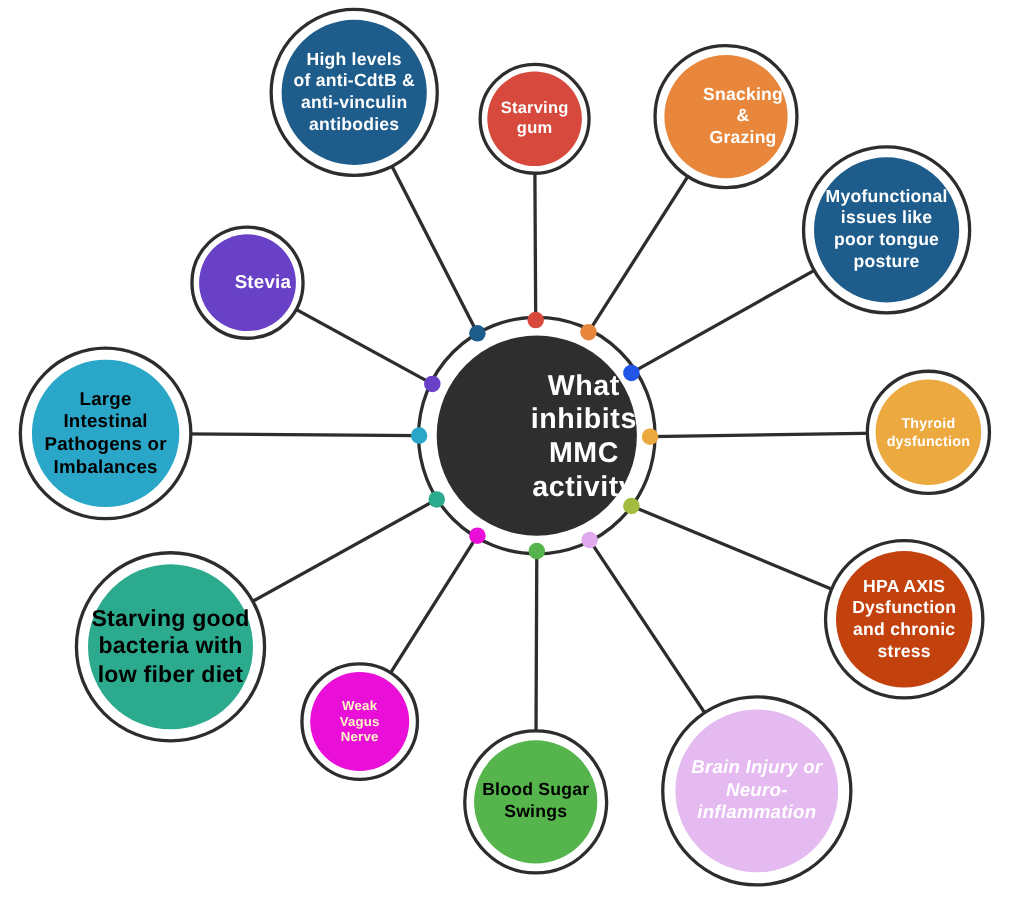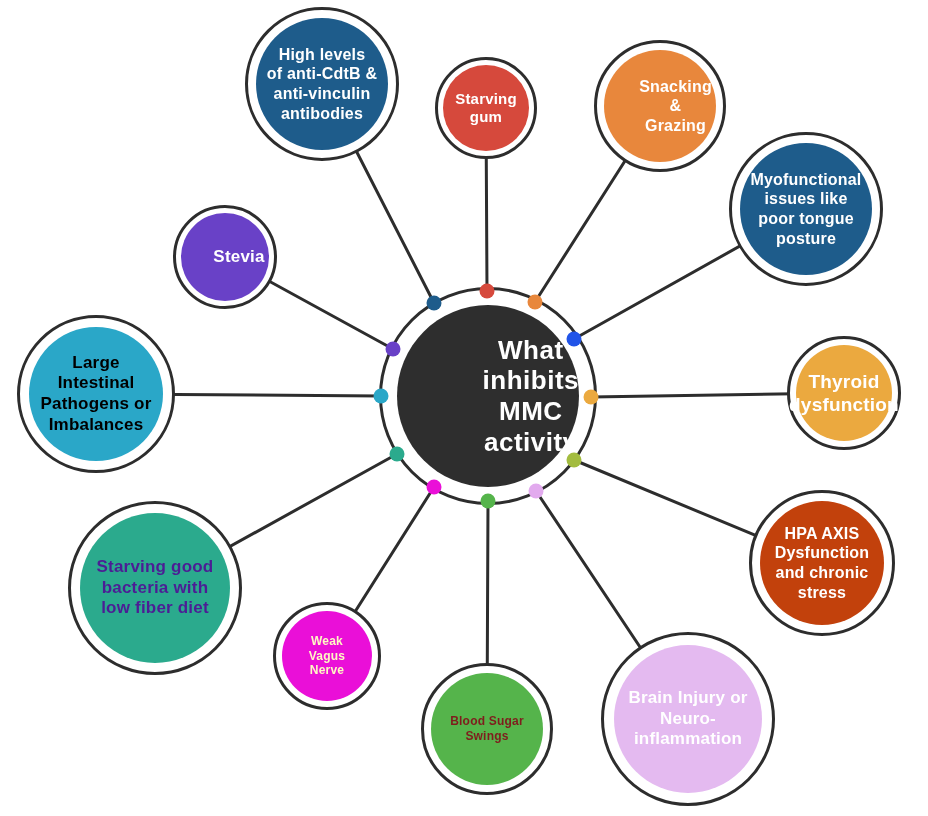--- a/index.html
+++ b/index.html
@@ -127,55 +127,55 @@
       <div class="bubble" style="height: 154px; width: 154px; left: 729px; top: 132px; border: 3px solid rgb(45, 45, 45);">
         <div class="bubble-inner" style="height: 132px; width: 132px; background: rgb(30, 92, 139);">
           <div class="bubble-label" style="font-size: 16px; color: rgb(255, 255, 255);">Myofunctional
 issues like
 poor tongue
 posture</div>
         </div>
       </div>
       <div class="bubble" style="height: 114px; width: 114px; left: 787px; top: 336px; border: 3px solid rgb(45, 45, 45);">
         <div class="bubble-inner" style="height: 96px; width: 96px; background: rgb(235, 169, 63);">
-          <div class="bubble-label" style="font-size: 19px; color: rgb(255, 255, 255);">Thyroid
+          <div class="bubble-label" style="font-size: 13px; color: rgb(255, 255, 255);">Thyroid
 dysfunction</div>
         </div>
       </div>
       <div class="bubble" style="height: 146px; width: 146px; left: 749px; top: 490px; border: 3px solid rgb(45, 45, 45);">
         <div class="bubble-inner" style="height: 124px; width: 124px; background: #c2410c;">
           <div class="bubble-label" style="font-size: 16px; color: rgb(255, 255, 255);">HPA AXIS
 Dysfunction
 and chronic
 stress</div>
         </div>
       </div>
-      <div class="bubble" style="height: 174px; width: 174px; left: 601px; top: 632px; border: 3px solid rgb(45, 45, 45);">
+      <div class="bubble" style="height: 174px; width: 174px; left: 601px; top: 632px; border: 3px solid rgb(45, 45, 45); font-style: italic;">
         <div class="bubble-inner" style="height: 148px; width: 148px; background: rgb(228, 186, 240);">
           <div class="bubble-label" style="font-size: 17px; color: rgb(255, 255, 255);">Brain Injury or
 Neuro-
 inflammation</div>
         </div>
       </div>
       <div class="bubble" style="height: 132px; width: 132px; left: 421px; top: 663px; border: 3px solid rgb(45, 45, 45);">
         <div class="bubble-inner" style="height: 112px; width: 112px; background: rgb(85, 180, 75);">
-          <div class="bubble-label" style="font-size: 12px; color: #7f1d1d;">Blood Sugar
+          <div class="bubble-label" style="font-size: 16px; color: #000000;">Blood Sugar
 Swings</div>
         </div>
       </div>
       <div class="bubble" style="height: 108px; width: 108px; left: 273px; top: 602px; border: 3px solid rgb(45, 45, 45);">
         <div class="bubble-inner" style="height: 90px; width: 90px; background: rgb(234, 15, 216);">
           <div class="bubble-label" style="font-size: 12px; color: #fef9c3;">Weak
 Vagus
 Nerve</div>
         </div>
       </div>
       <div class="bubble" style="height: 174px; width: 174px; left: 68px; top: 501px; border: 3px solid rgb(45, 45, 45);">
         <div class="bubble-inner" style="height: 150px; width: 150px; background: rgb(43, 170, 141);">
-          <div class="bubble-label" style="font-size: 17px; color: #4c1d95;">Starving good
+          <div class="bubble-label" style="font-size: 21px; color: #000000;">Starving good
 bacteria with
 low fiber diet</div>
         </div>
       </div>
       <div class="bubble" style="height: 158px; width: 158px; left: 17px; top: 315px; border: 3px solid rgb(45, 45, 45);">
         <div class="bubble-inner" style="height: 134px; width: 134px; background: rgb(42, 167, 200);">
           <div class="bubble-label" style="font-size: 17px; color: #000000;">Large
 Intestinal
 Pathogens or
 Imbalances</div>

